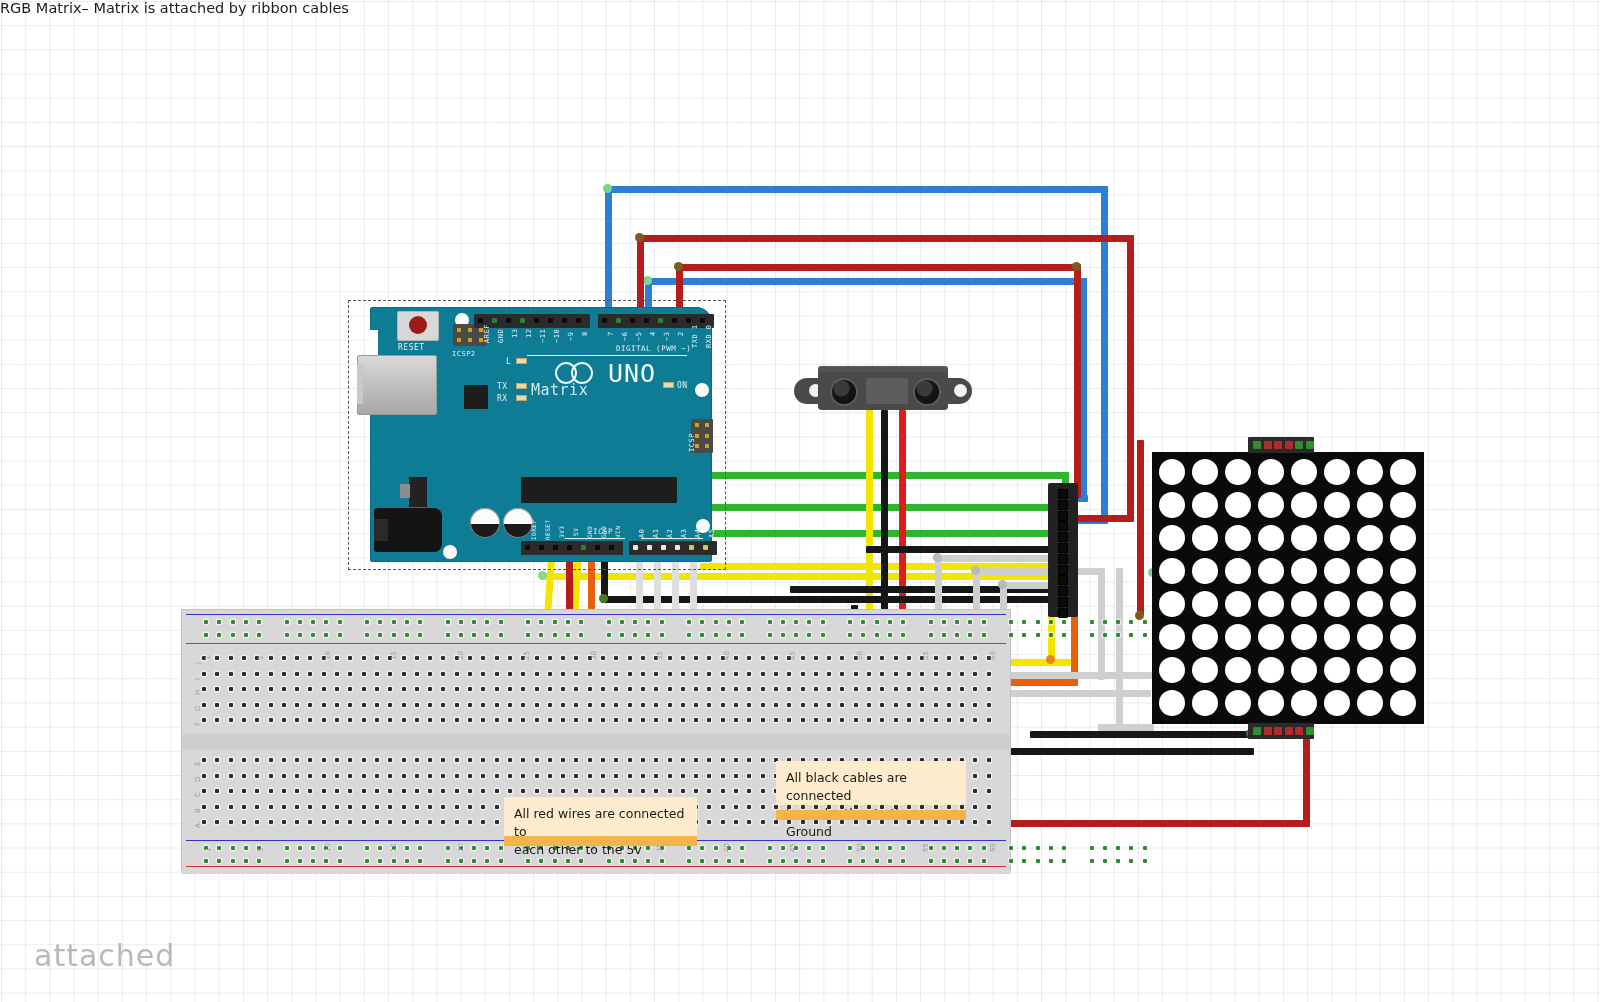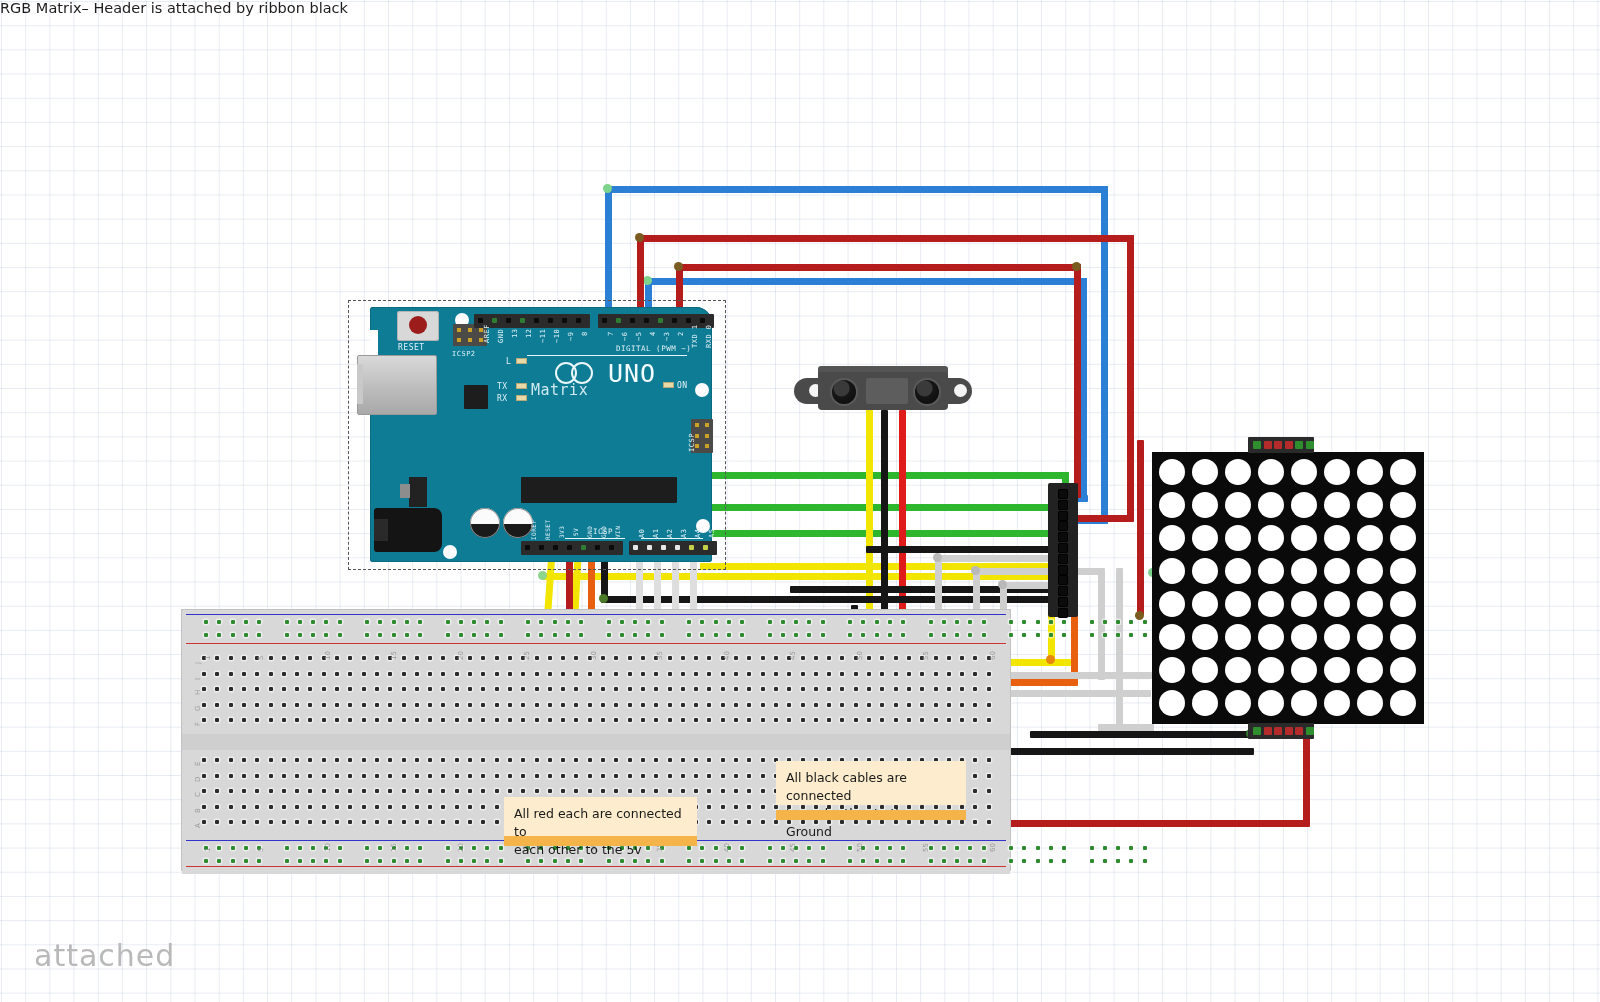--- a/index.html
+++ b/index.html
@@ -1371,24 +1371,24 @@
       <div class="mled" style="left: 40px; top: 238px;"></div>
       <div class="mled" style="left: 73px; top: 238px;"></div>
       <div class="mled" style="left: 106px; top: 238px;"></div>
       <div class="mled" style="left: 139px; top: 238px;"></div>
       <div class="mled" style="left: 172px; top: 238px;"></div>
       <div class="mled" style="left: 205px; top: 238px;"></div>
       <div class="mled" style="left: 238px; top: 238px;"></div>
     </div>
   <div class="mhdr" style="left:1248px;top:437px;width:66px;"></div>
   <div class="mhdr" style="left:1248px;top:723px;width:66px;"></div>
-  <div id="matrix-label">RGB Matrix– Header is attached by ribbon black</div>
+  <div id="matrix-label">RGB Matrix– Matrix is attached by ribbon cables</div>
 
   <div class="note" style="left:504px;top:797px;width:193px;height:44px;">
-    <div>All red each are connected to</div>
+    <div>All red wires are connected to</div>
     <div>each other to the 5v</div>
   </div>
   <div class="note-bar" style="left:504px;top:836px;width:193px;"></div>
 
   <div class="note" style="left:776px;top:761px;width:190px;height:44px;">
     <div>All black cables are connected</div>
     <div>to each other to the Ground</div>
   </div>
   <div class="note-bar" style="left:776px;top:810px;width:190px;"></div>
 

